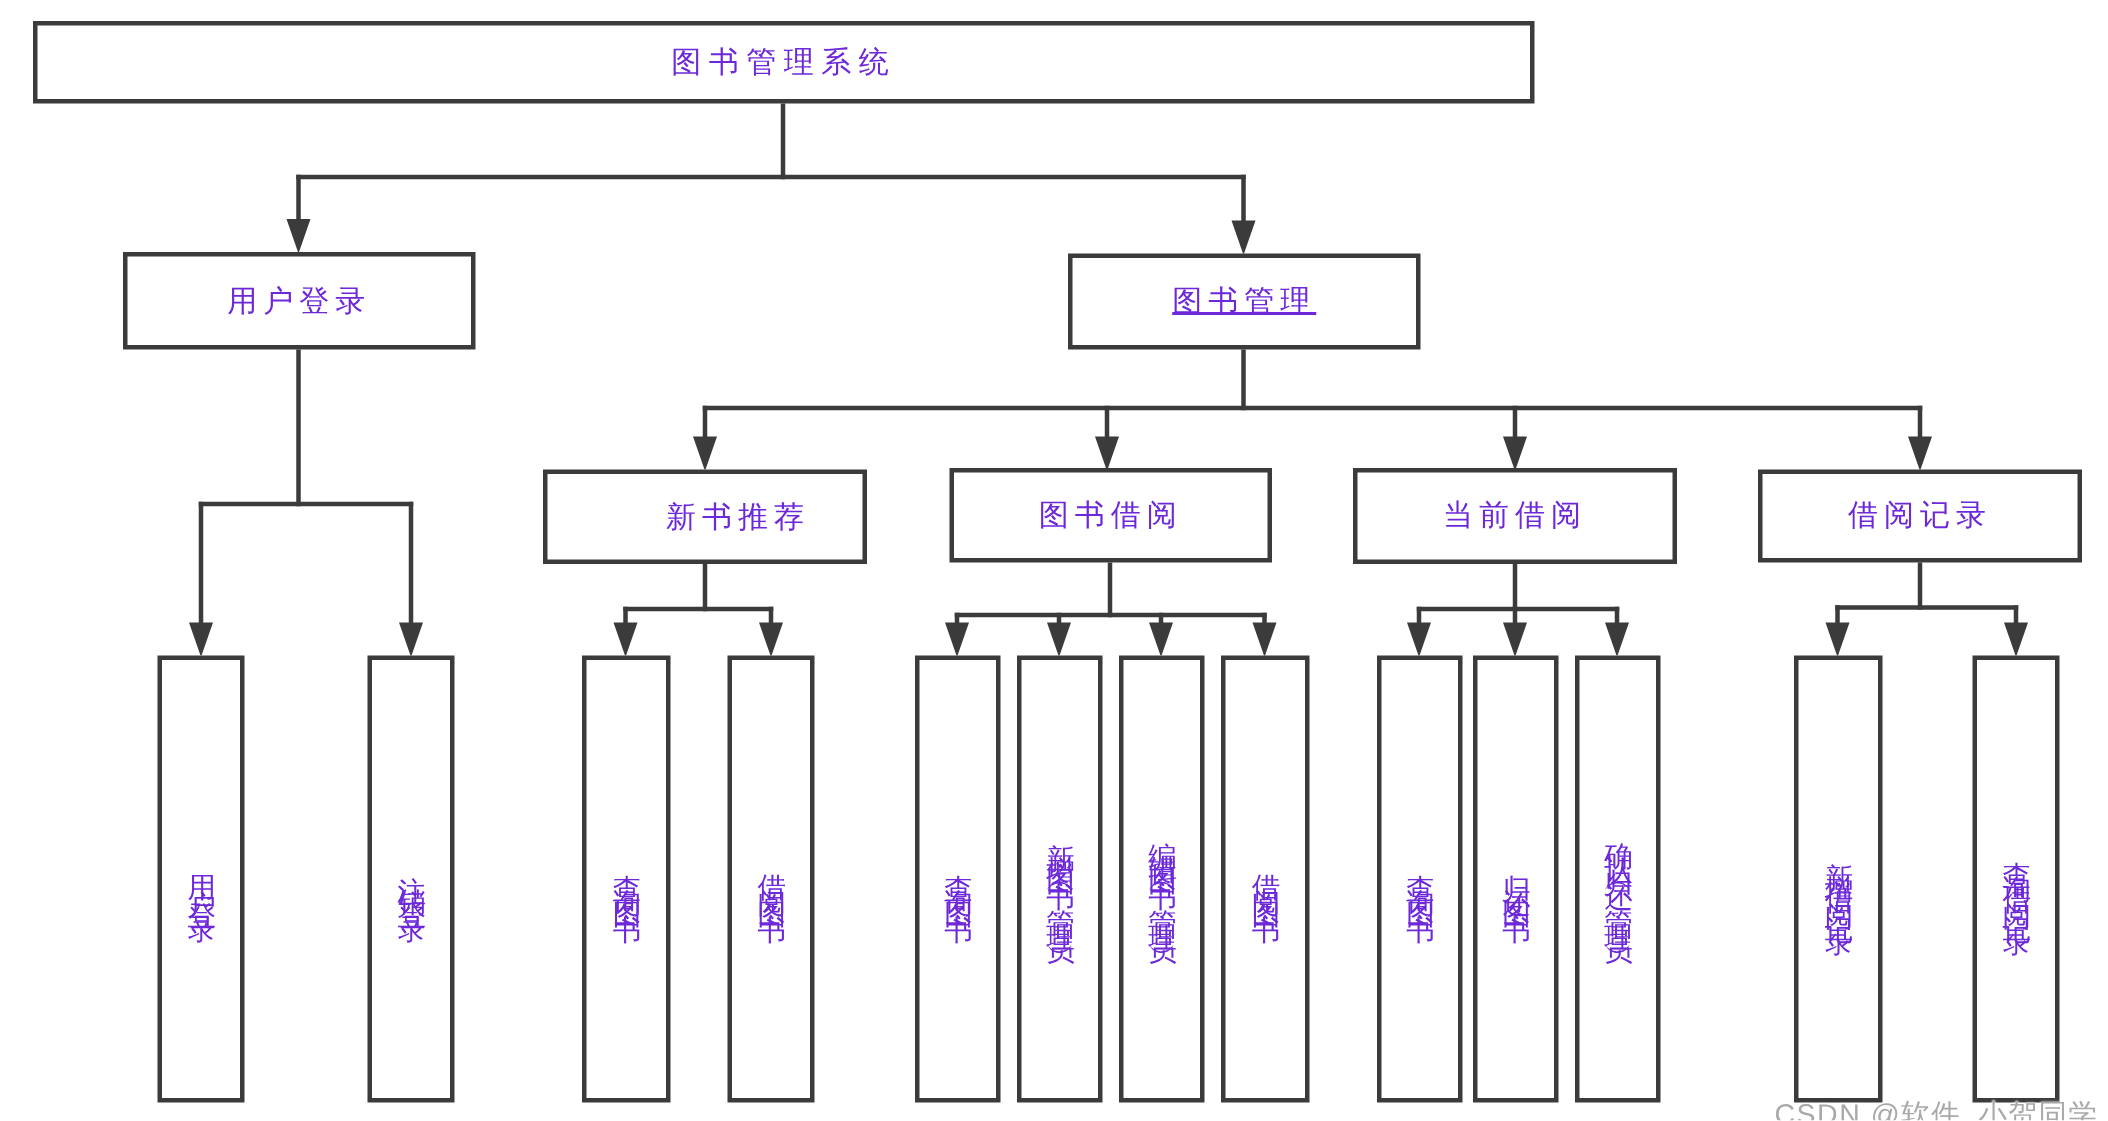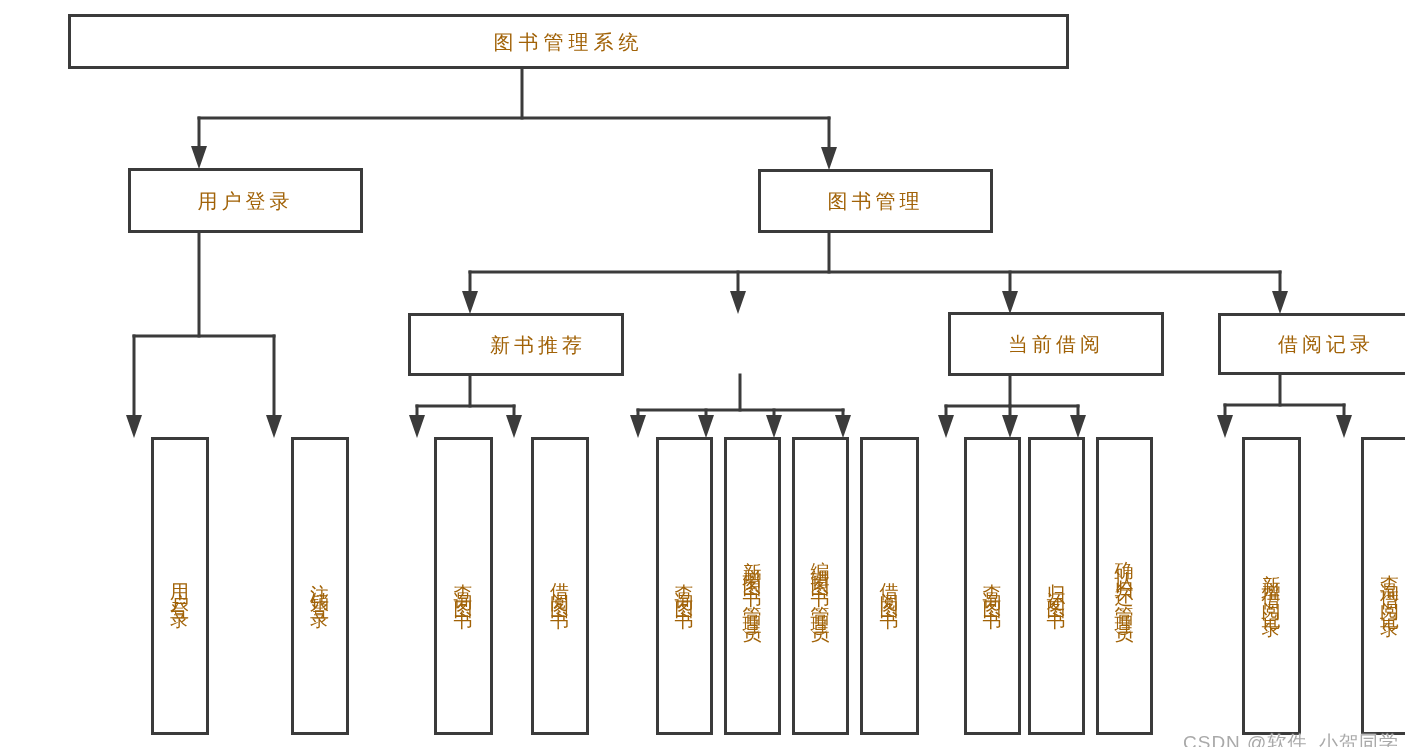--- a/index.html
+++ b/index.html
@@ -9,27 +9,26 @@
     background:#ffffff;
     overflow:hidden;
     font-family:"Liberation Sans",sans-serif;
   }
   .connectors{position:absolute;left:0;top:0;z-index:0;}
   .node{
     position:absolute;
     box-sizing:border-box;
     background:#ffffff;
     border:3px solid #3b3b3b;
-    color:#a16207;
+    color:#6d28d9;
     display:flex;
     align-items:center;
     justify-content:center;
     z-index:1;
     text-align:center;
-    margin-left:46px;
   }
   .h{font-size:20px;letter-spacing:4px;line-height:1.2;white-space:nowrap;}
   .root{font-size:20px;letter-spacing:5px;}
   .v{
     writing-mode:vertical-rl;
     text-orientation:mixed;
     font-size:19px;
     letter-spacing:9px;
     line-height:1;
     padding:10px 0;
@@ -123,23 +122,24 @@
       <line x1="1225" y1="405" x2="1225" y2="416"></line>
       <polygon stroke="none" points="1217,415 1233,415 1225,438"></polygon>
       <line x1="1344" y1="405" x2="1344" y2="416"></line>
       <polygon stroke="none" points="1336,415 1352,415 1344,438"></polygon>
     </g>
   </svg>
 
   <div class="node h root" style="left:22px;top:14px;width:1001px;height:55px;">图书管理系统</div>
 
   <div class="node h" style="left:82px;top:168px;width:235px;height:65px;">用户登录</div>
-  <div class="node h" style="left:712px;top:169px;width:235px;height:64px;">图书管理</div>
+  <div class="node h" style="left:712px;top:169px;width:235px;height:64px;text-decoration:underline;">图书管理</div>
 
   <div class="node h" style="left:362px;top:313px;width:216px;height:63px;padding-left:44px;">新书推荐</div>
+  <div class="node h" style="left:633px;top:312px;width:215px;height:63px;">图书借阅</div>
   <div class="node h" style="left:1172px;top:313px;width:216px;height:62px;">借阅记录</div>
   <div class="node h" style="left:902px;top:312px;width:216px;height:64px;">当前借阅</div>
 
   <div class="node v" style="left:105px;top:437px;width:58px;height:298px;">用户登录</div>
   <div class="node v" style="left:245px;top:437px;width:58px;height:298px;">注销登录</div>
 
   <div class="node v" style="left:388px;top:437px;width:59px;height:298px;">查询图书</div>
   <div class="node v" style="left:485px;top:437px;width:58px;height:298px;">借阅图书</div>
 
   <div class="node v" style="left:610px;top:437px;width:57px;height:298px;">查询图书</div>

